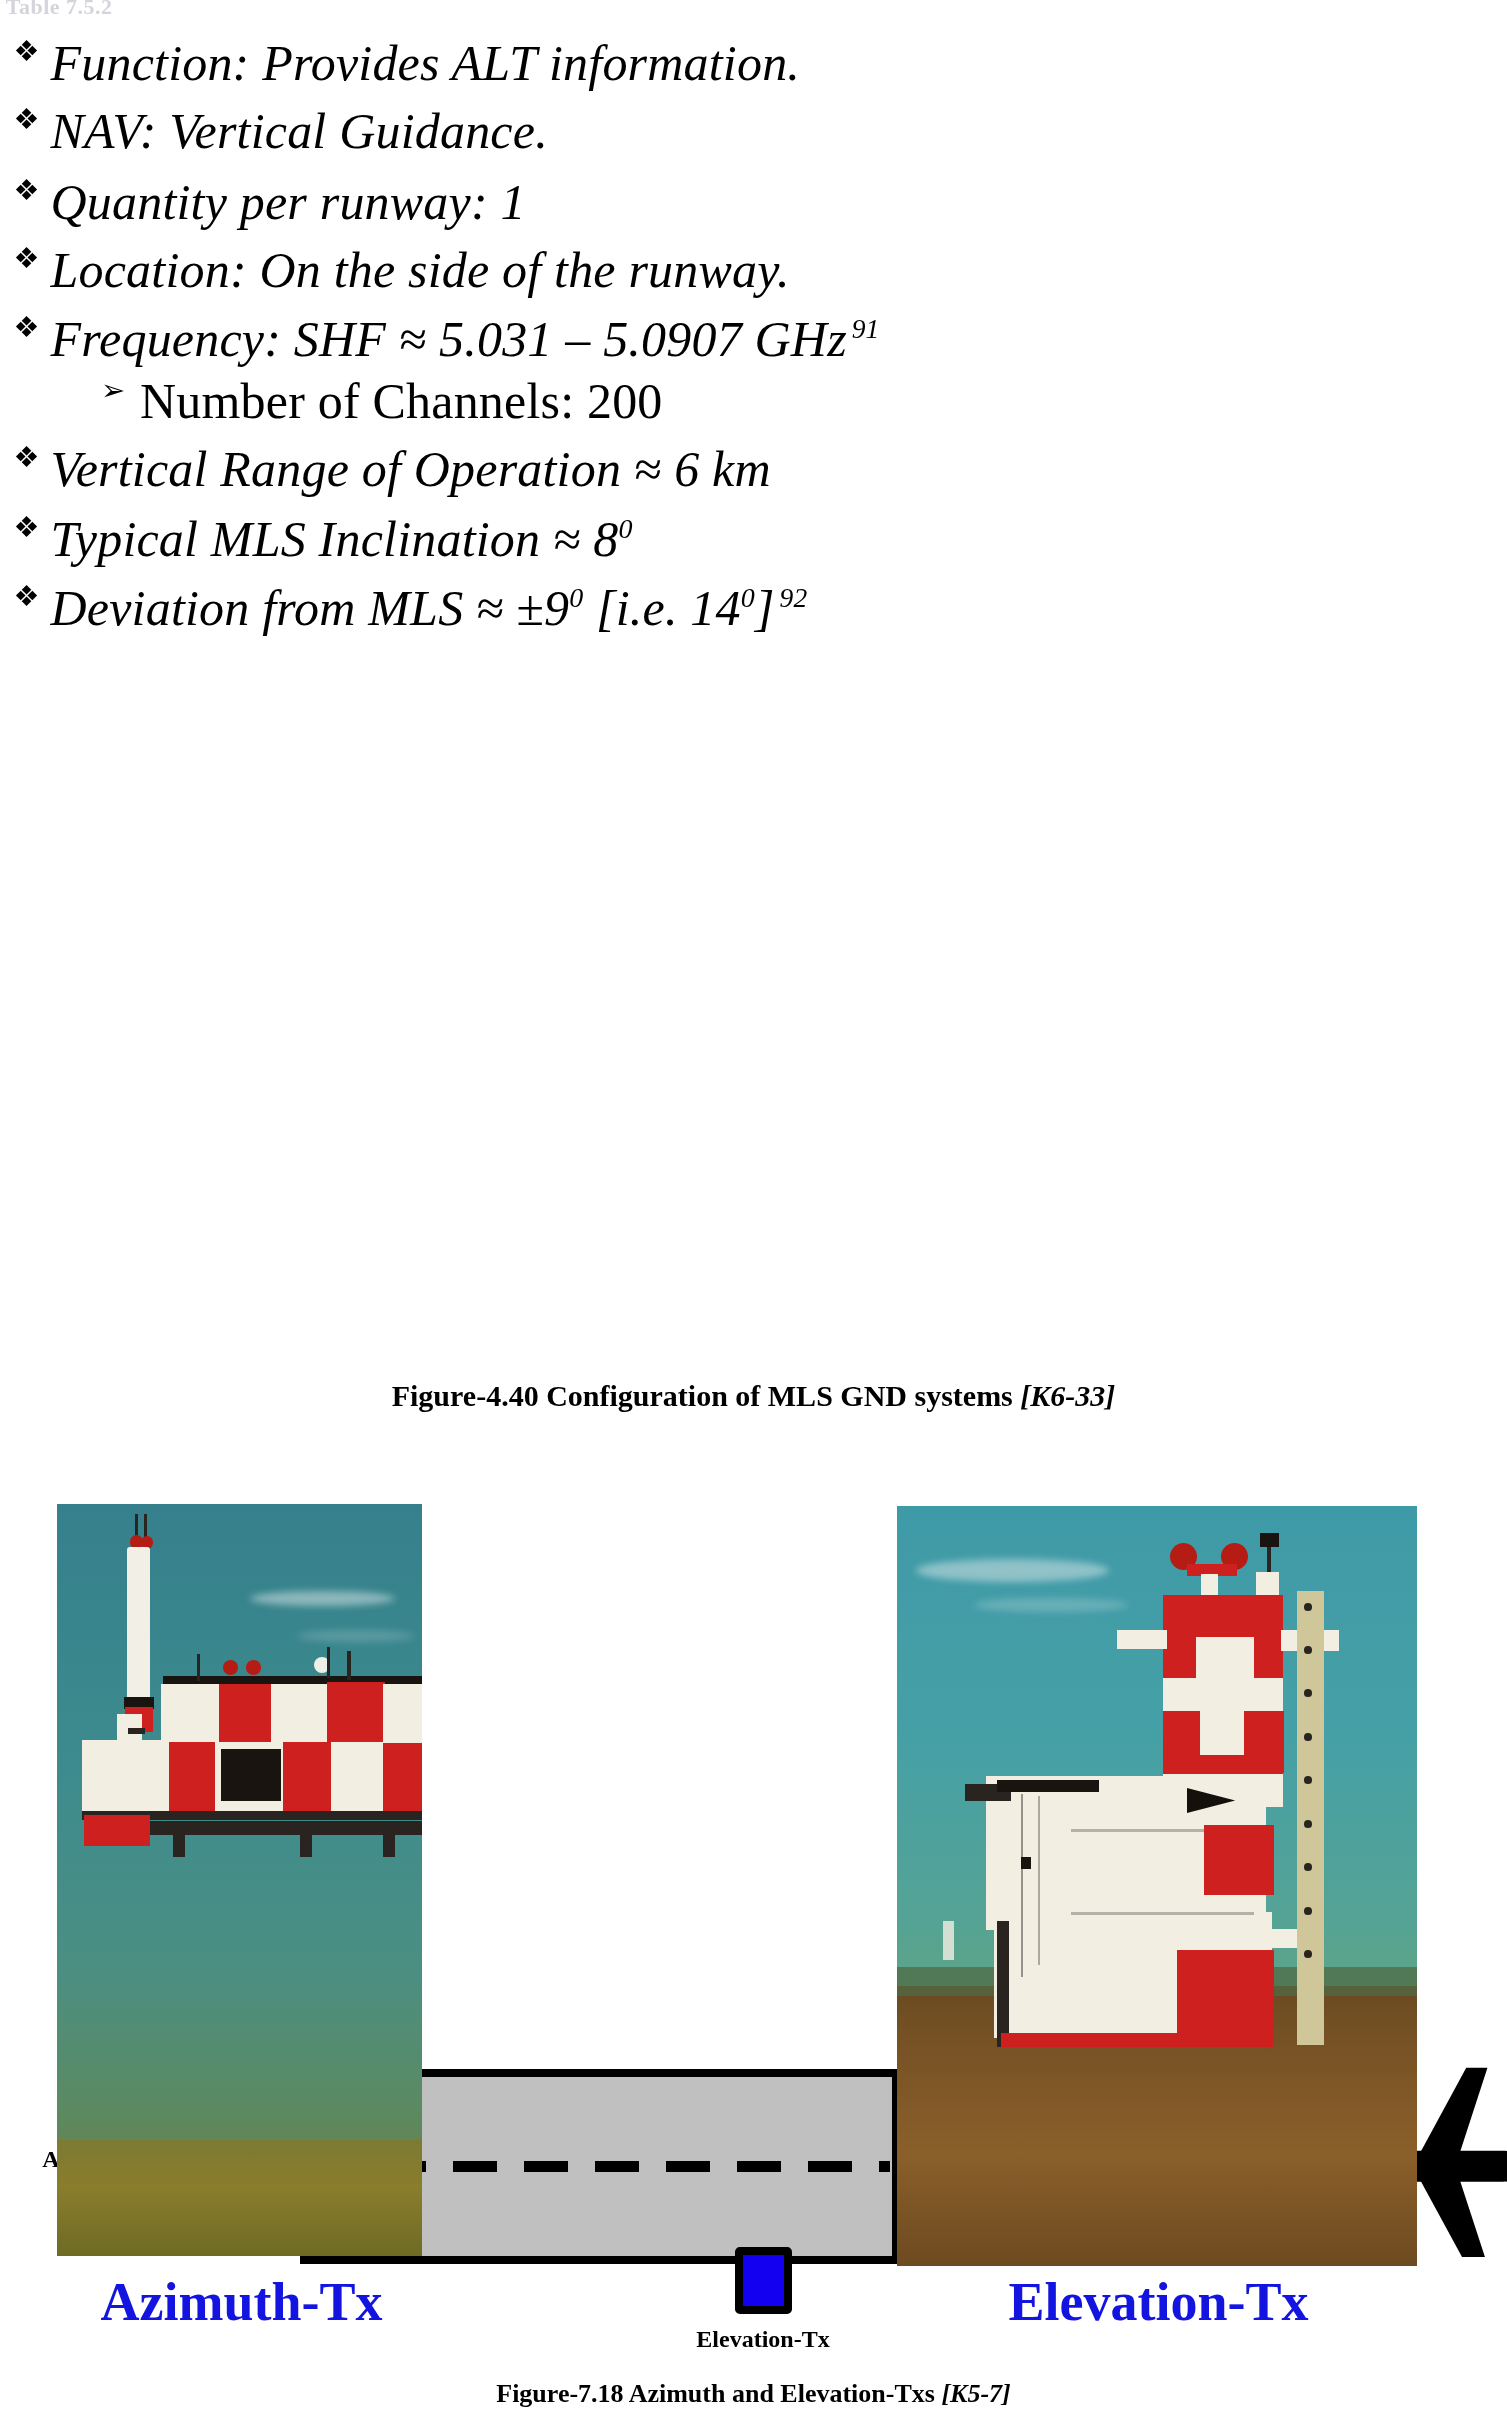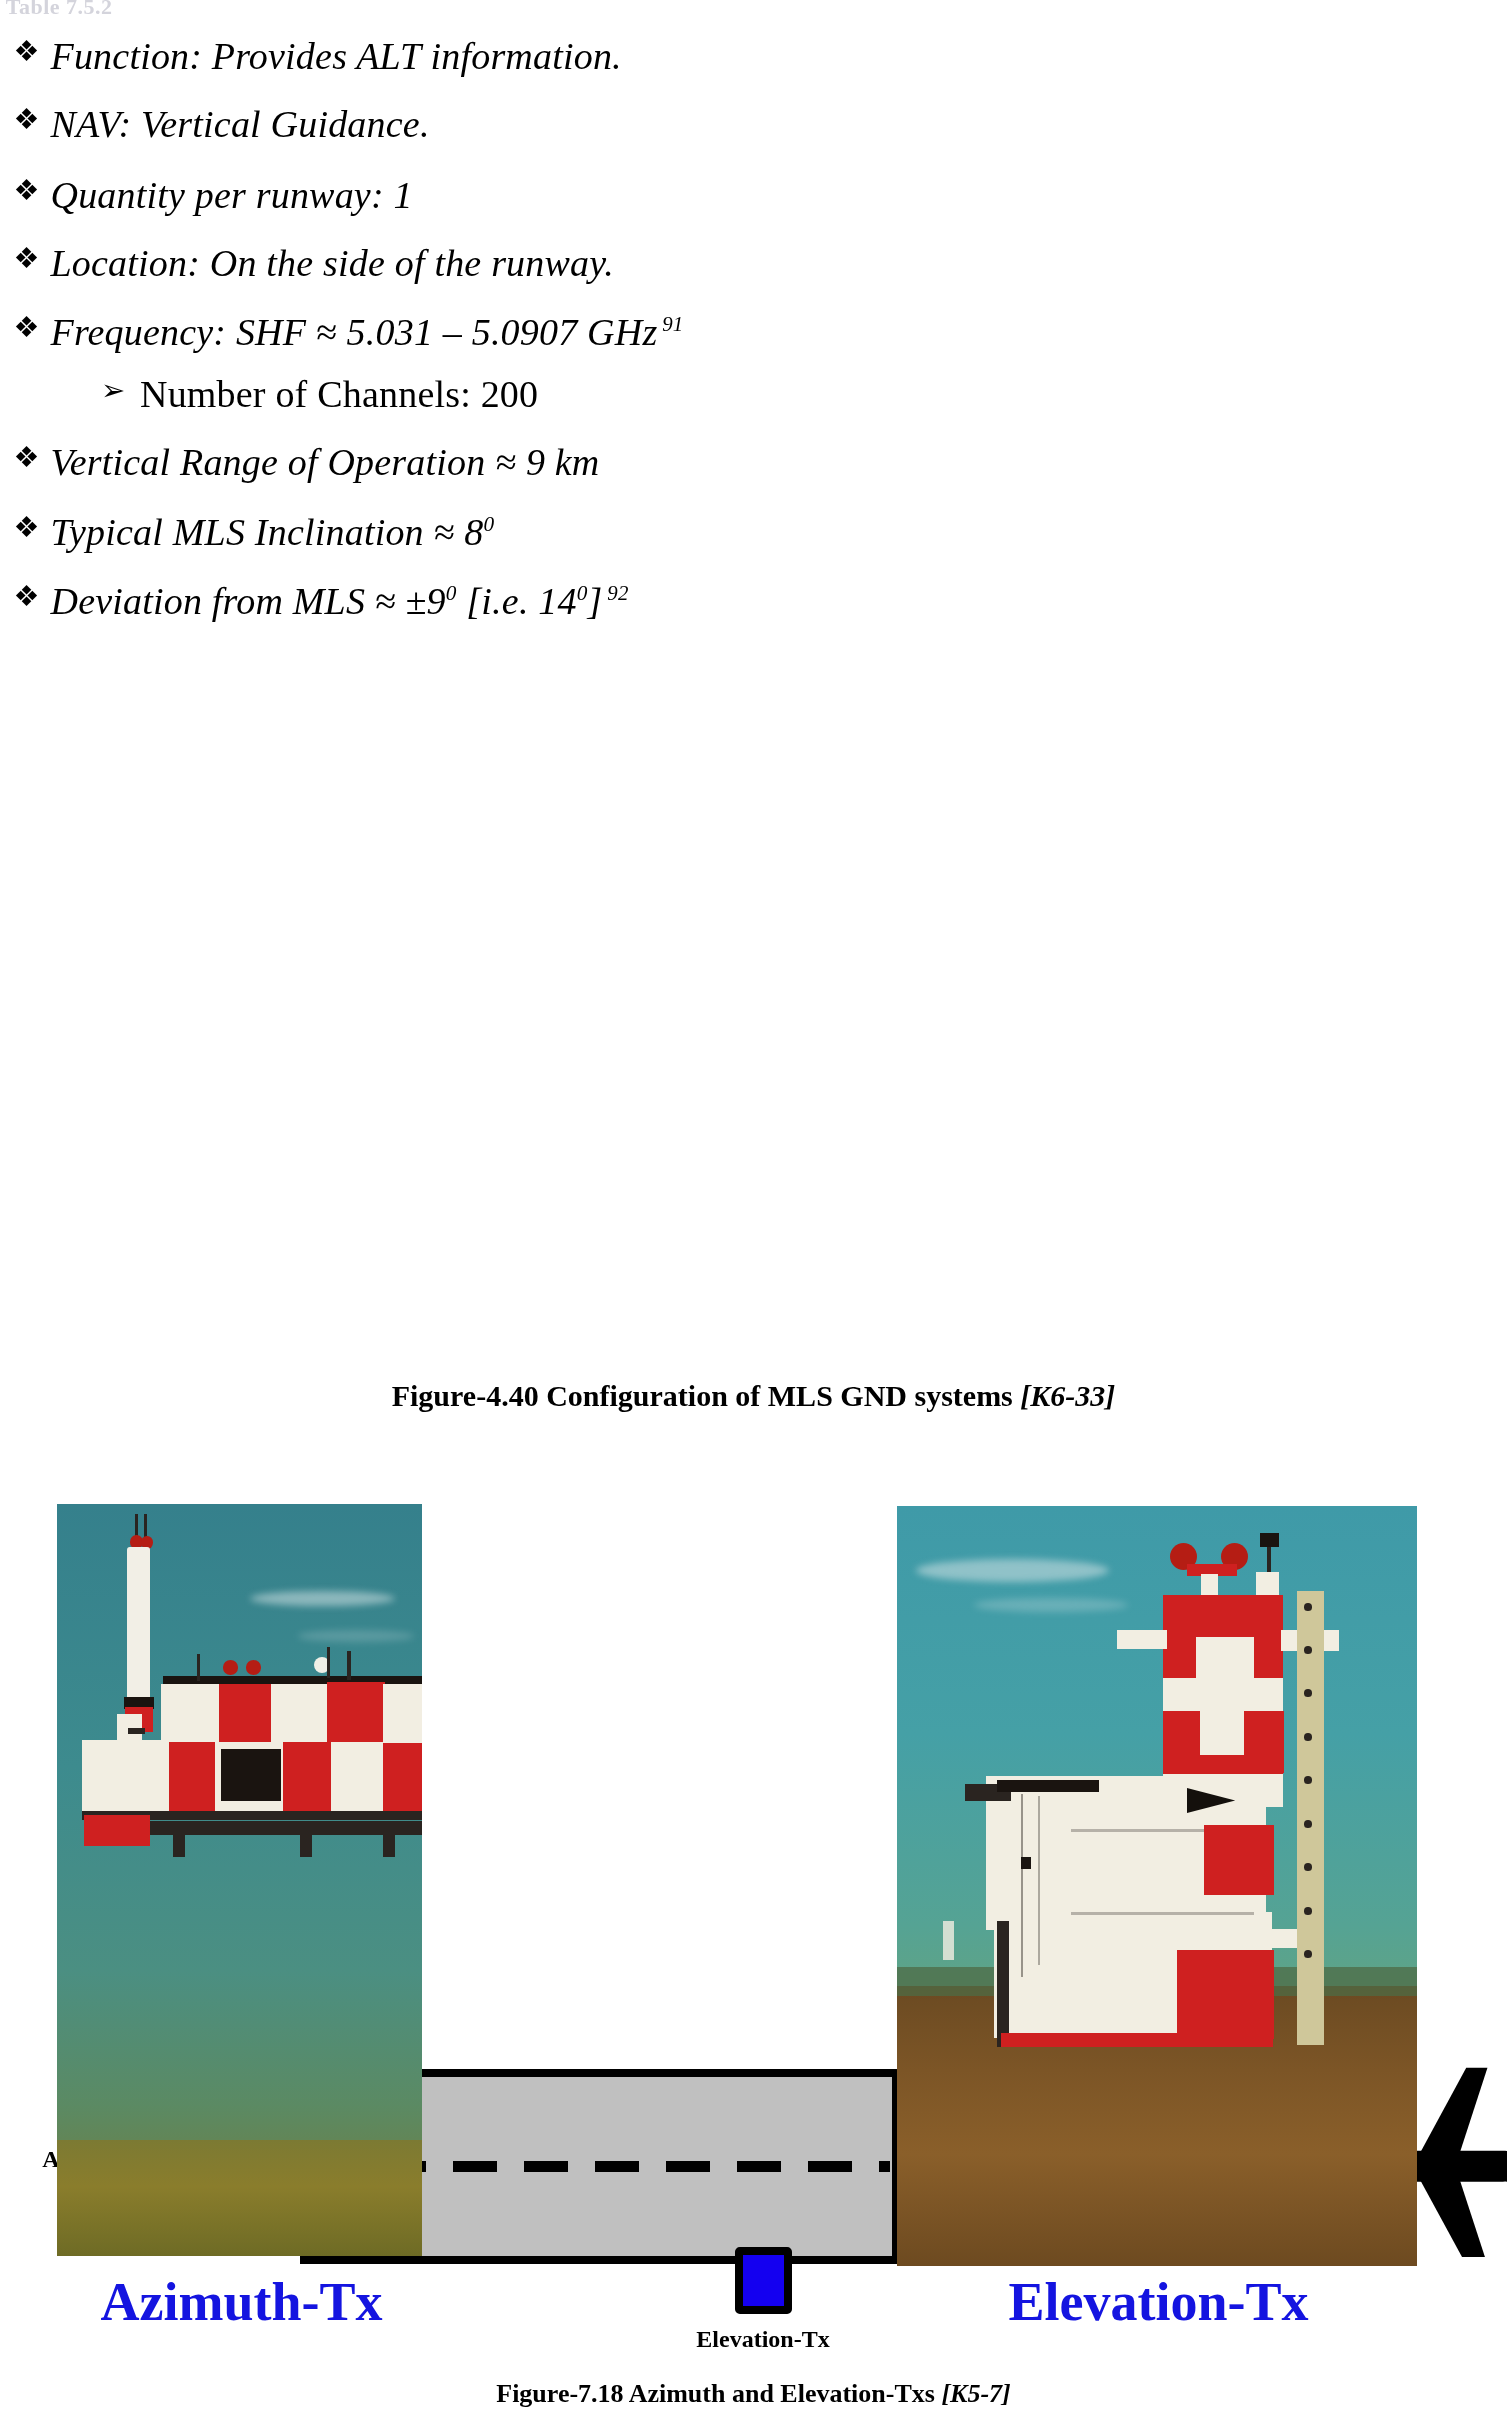--- a/index.html
+++ b/index.html
@@ -16,21 +16,21 @@
     font-family:"Liberation Serif", serif;
   }
 
   
   .bullet-row{position:absolute;display:flex;align-items:flex-start;white-space:nowrap;}
   .bmark{
     width:37px;flex:0 0 37px;font-size:29px;line-height:1;color:#000;
     font-family:"DejaVu Sans", sans-serif;
   }
   .btext{
-    font-style:italic;font-size:38px;line-height:1.05;color:#000;
+    font-style:italic;font-size:50px;line-height:1.05;color:#000;
     font-family:"Liberation Serif", serif;letter-spacing:0.2px;
   }
   .btext.roman{font-style:normal;}
   .sup{font-size:0.56em;vertical-align:super;font-style:italic;}
   .sup-note{font-size:0.55em;vertical-align:super;font-style:italic;padding-left:4.8px;}
   .arrow-mark{
     width:39px;flex:0 0 39px;font-size:29px;line-height:1.1;color:#000;
     font-family:"DejaVu Sans", sans-serif;
   }
 
@@ -133,21 +133,21 @@
     <span class="btext"><span>Frequency: SHF ≈ 5.031 – 5.0907 GHz</span><span class="sup-note">91</span></span>
   </div>
 
   <div class="bullet-row" style="left:101px;top:375px;">
     <span class="arrow-mark">➢</span>
     <span class="btext roman">Number of Channels: 200</span>
   </div>
 
   <div class="bullet-row" style="left:13.5px;top:443px;">
     <span class="bmark">❖</span>
-    <span class="btext">Vertical Range of Operation ≈ 9 km</span>
+    <span class="btext">Vertical Range of Operation ≈ 6 km</span>
   </div>
 
   <div class="bullet-row" style="left:13.5px;top:513px;">
     <span class="bmark">❖</span>
     <span class="btext"><span>Typical MLS Inclination ≈ 8</span><span class="sup">0</span></span>
   </div>
 
   <div class="bullet-row" style="left:13.5px;top:582px;">
     <span class="bmark">❖</span>
     <span class="btext"><span>Deviation from MLS ≈  ±9</span><span class="sup">0</span><span> [i.e. 14</span><span class="sup">0</span><span>]</span><span class="sup-note">92</span></span>

